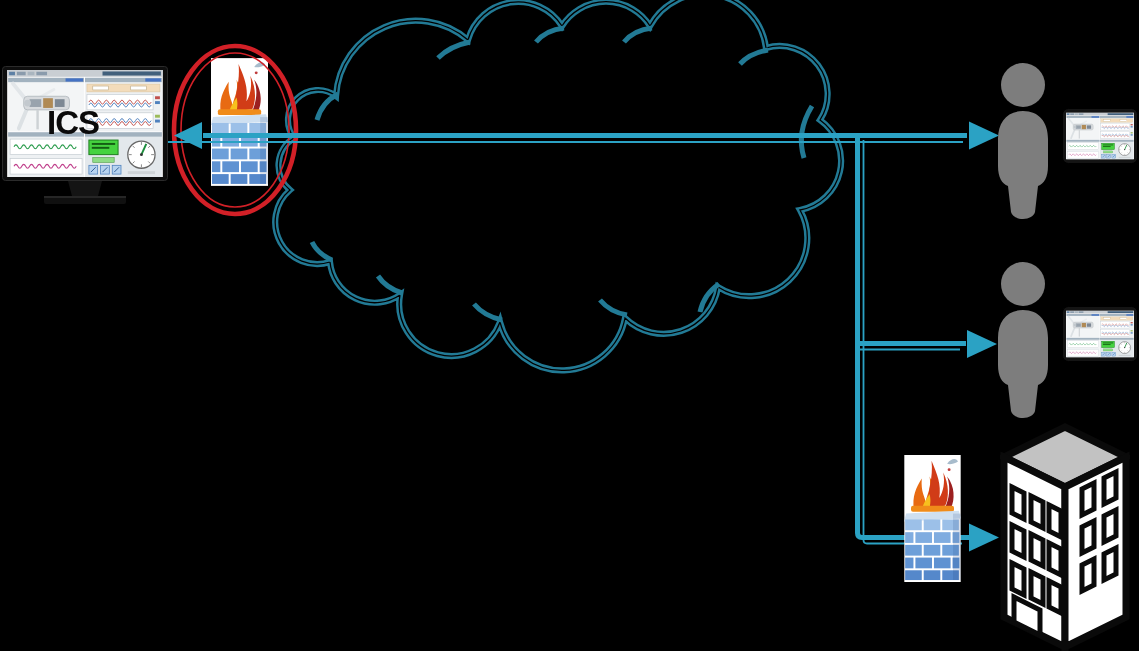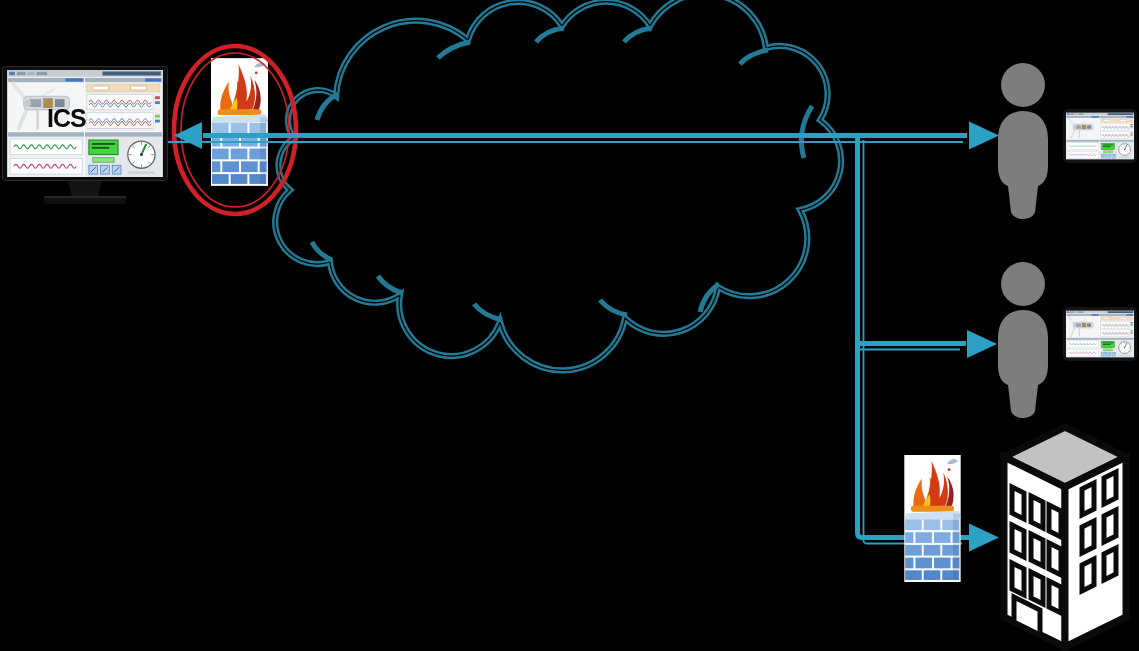--- a/index.html
+++ b/index.html
@@ -11,21 +11,21 @@
   .inner-line{stroke:#000;fill:none;}
   .arrow-stroke{stroke:var(--arrow);fill:none;}
   .arrow-thin{stroke:var(--arrow);fill:none;}
   .arrow-fill{fill:var(--arrow);}
   .alert-stroke{stroke:var(--alert);fill:none;}
   .person-shape{fill:var(--person);}
   .bld-roof{fill:var(--building-roof);stroke:var(--building-outline);}
   .bld-face{fill:#ffffff;stroke:var(--building-outline);}
   .bld-win{fill:#ffffff;stroke:var(--building-outline);}
   .ics-label{position:absolute;left:47px;top:106px;z-index:8;
-             font-size:25px;font-weight:800;letter-spacing:-1px;color:#0a0a0a;line-height:1;}
+             font-size:33px;font-weight:800;letter-spacing:-1px;color:#0a0a0a;line-height:1;}
 </style>
 </head>
 <body>
 
 <div class="stage">
 
   <svg width="0" height="0" style="position:absolute" aria-hidden="true">
     <defs>
       <path id="wave" fill="none" d="M0,0 q2,-4 4,0 t4,0 t4,0 t4,0 t4,0 t4,0 t4,0 t4,0 t4,0 t4,0 t4,0 t4,0 t4,0 t4,0 t4,0 t4,0"></path>
 

